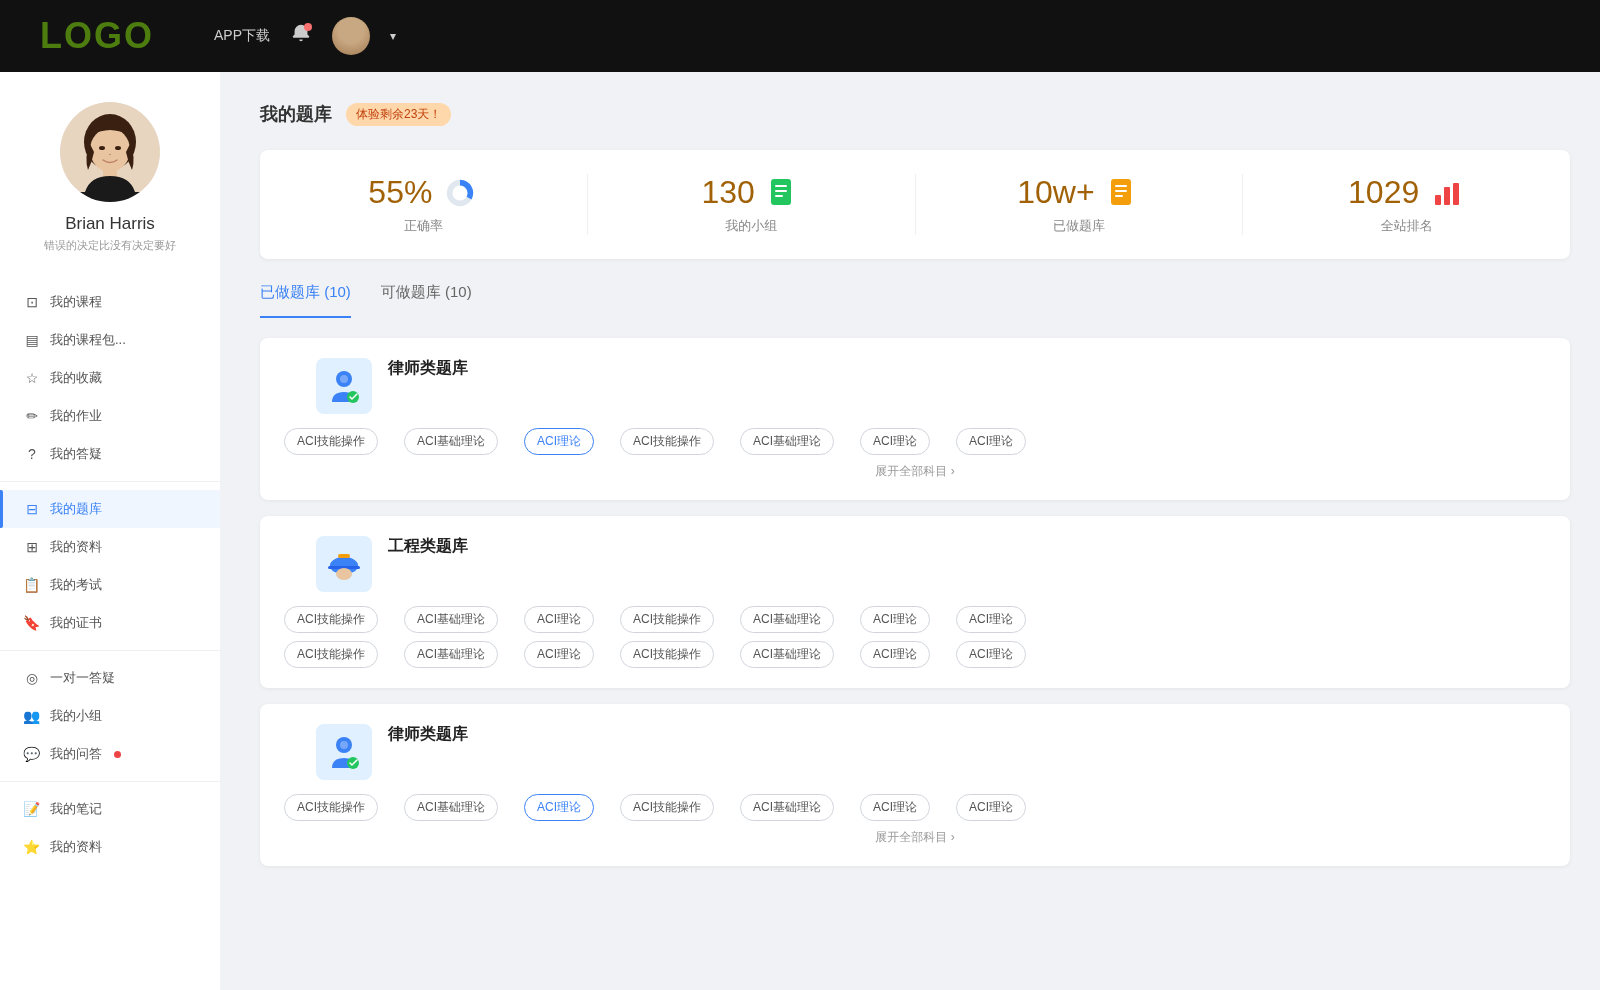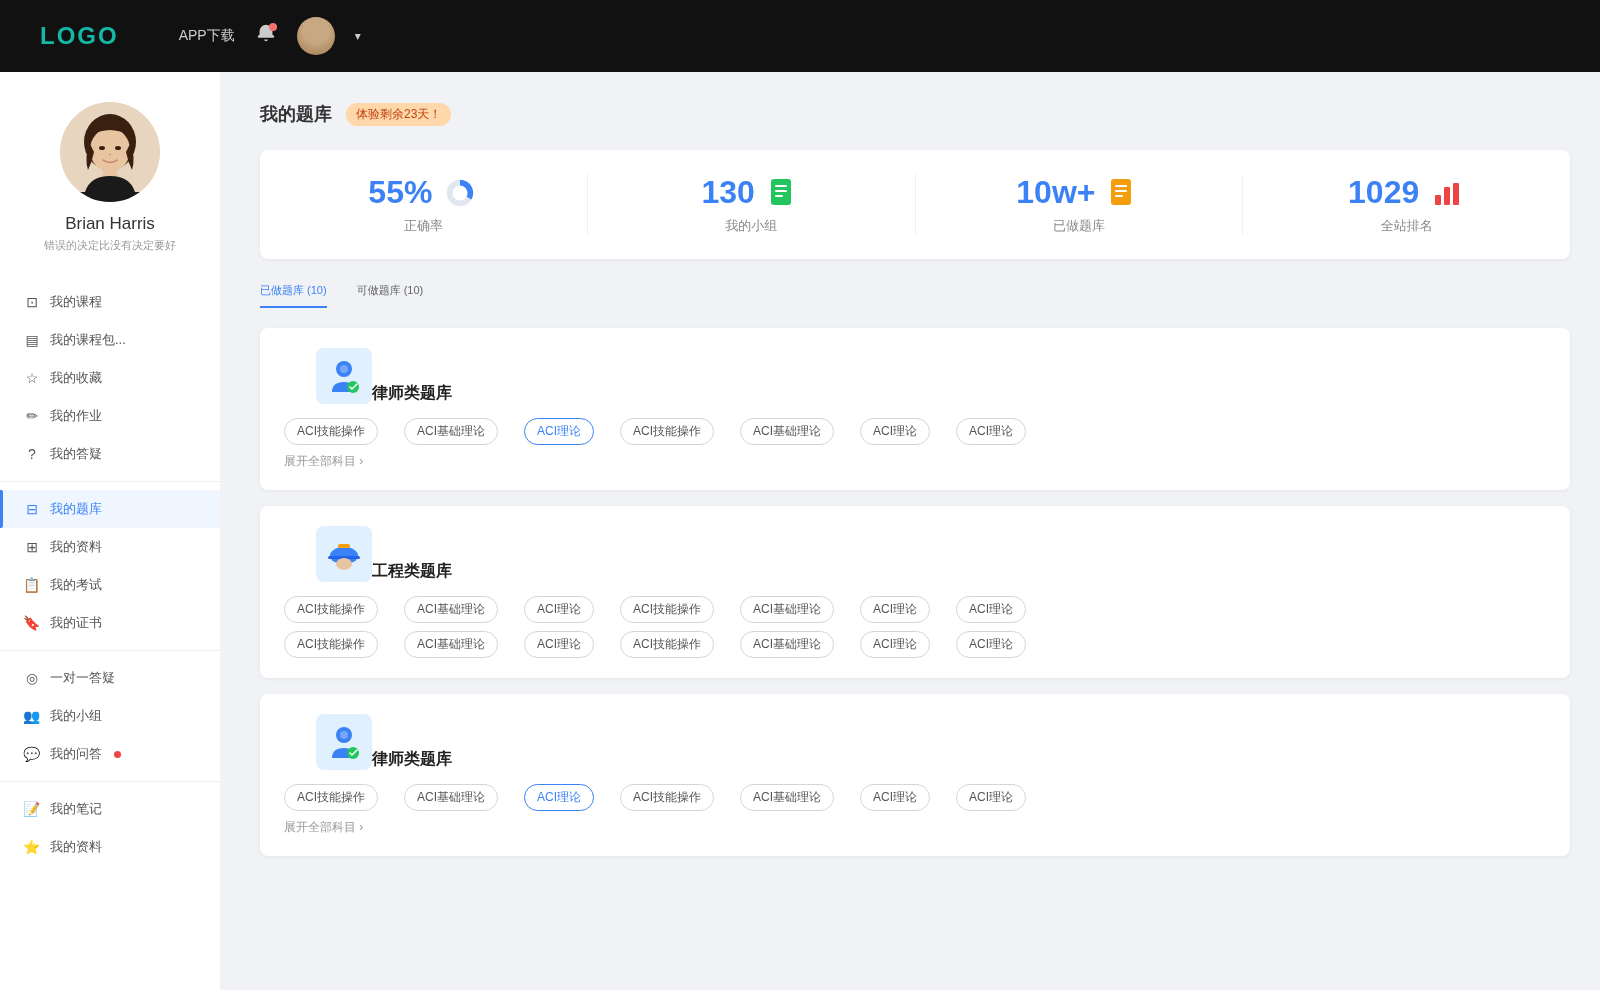--- a/index.html
+++ b/index.html
@@ -3,21 +3,21 @@
   <meta charset="utf-8">
   <style>
     * { box-sizing: border-box; margin: 0; padding: 0; }
     body { font-family: -apple-system, BlinkMacSystemFont, 'PingFang SC', 'Microsoft YaHei', sans-serif; background: #f0f2f5; min-height: 990px; }
 
     
     .navbar {
       background: #111; height: 72px; display: flex; align-items: center;
       padding: 0 40px; position: fixed; top: 0; left: 0; right: 0; z-index: 100;
     }
-    .navbar-logo { color: #14b8a6; font-size: 24px; font-weight: bold; letter-spacing: 2px; margin-right: 60px; }
+    .navbar-logo { color: #4d7c0f; font-size: 36px; font-weight: bold; letter-spacing: 2px; margin-right: 60px; }
     .navbar-links { display: flex; gap: 32px; flex: 1; }
     .navbar-link {
       color: #ccc; font-size: 15px; cursor: pointer; padding: 4px 0; position: relative;
       text-decoration: none;
     }
     .navbar-link.active { color: #fff; }
     .navbar-link.active::after {
       content: ''; position: absolute; bottom: -4px; left: 0; right: 0;
       height: 3px; background: #3b82f6; border-radius: 2px;
     }
@@ -82,51 +82,51 @@
     .stats-row {
       background: #fff; border-radius: 8px; display: flex; padding: 24px 0;
       margin-bottom: 24px; box-shadow: 0 1px 4px rgba(0,0,0,0.06);
     }
     .stat-item {
       flex: 1; display: flex; flex-direction: column; align-items: center;
       border-right: 1px solid #f0f0f0;
     }
     .stat-item:last-child { border-right: none; }
     .stat-top { display: flex; align-items: center; gap: 10px; margin-bottom: 6px; }
-    .stat-value { font-size: 32px; font-weight: 700; color: #3b82f6; }
+    .stat-value { font-size: 32px; font-weight: 400; color: #a16207; }
     .stat-label { font-size: 13px; color: #888; }
     .stat-icon { width: 36px; height: 36px; display: flex; align-items: center; justify-content: center; }
     .pie-svg { width: 34px; height: 34px; }
 
     
     .tabs-row { display: flex; gap: 30px; margin-bottom: 20px; }
     .tab-item {
-      font-size: 11px; color: #666; cursor: pointer; padding-bottom: 8px;
+      font-size: 15px; color: #666; cursor: pointer; padding-bottom: 14px;
       border-bottom: 2px solid transparent;
     }
     .tab-item.active { color: #3b82f6; border-bottom-color: #3b82f6; font-weight: 500; }
 
     
     .bank-card {
       background: #fff; border-radius: 8px; padding: 20px 24px;
       margin-bottom: 16px; box-shadow: 0 1px 4px rgba(0,0,0,0.06);
     }
-    .bank-card-header { display: flex; align-items: flex-end; margin-bottom: 14px; padding-left: 32px; }
+    .bank-card-header { display: flex; align-items: flex-start; gap: 16px; margin-bottom: 14px; padding-left: 32px; }
     .bank-icon {
       width: 56px; height: 56px; border-radius: 8px; background: #e0f0ff;
       display: flex; align-items: center; justify-content: center; flex-shrink: 0;
     }
     .bank-title { font-size: 16px; font-weight: 600; color: #222; }
     .bank-tags { display: flex; flex-wrap: wrap; gap: 26px; }
     .bank-tag {
       border: 1px solid #d1d5db; border-radius: 16px; padding: 4px 12px;
       font-size: 12px; color: #555; cursor: pointer; white-space: nowrap;
     }
     .bank-tag.selected { border-color: #3b82f6; color: #3b82f6; background: #fff; }
-    .bank-expand { text-align: left; font-size: 12px; color: #999; cursor: pointer; margin-top: 8px; }
+    .bank-expand { text-align: center; font-size: 12px; color: #999; cursor: pointer; margin-top: 8px; }
 
     
     .lawyer-svg { width: 40px; height: 40px; }
     .engineer-svg { width: 40px; height: 40px; }
   </style>
 </head>
 <body>
 
 <nav class="navbar">
   <div class="navbar-logo">LOGO</div>

